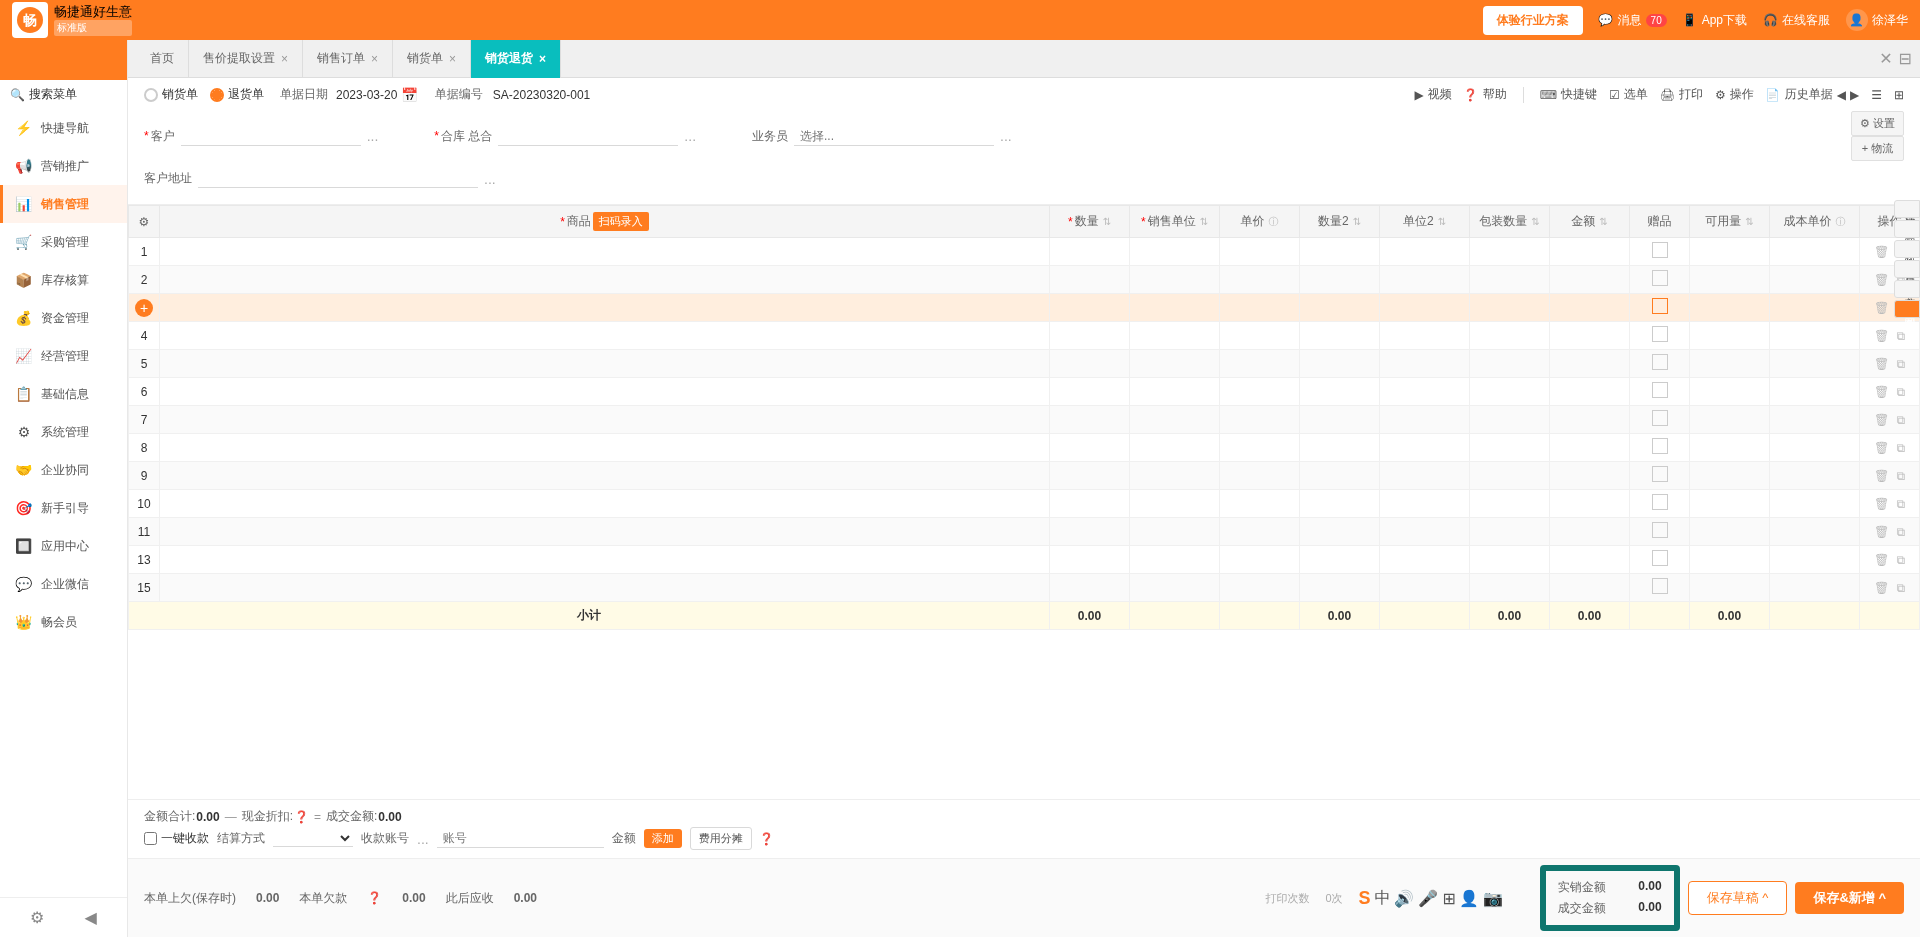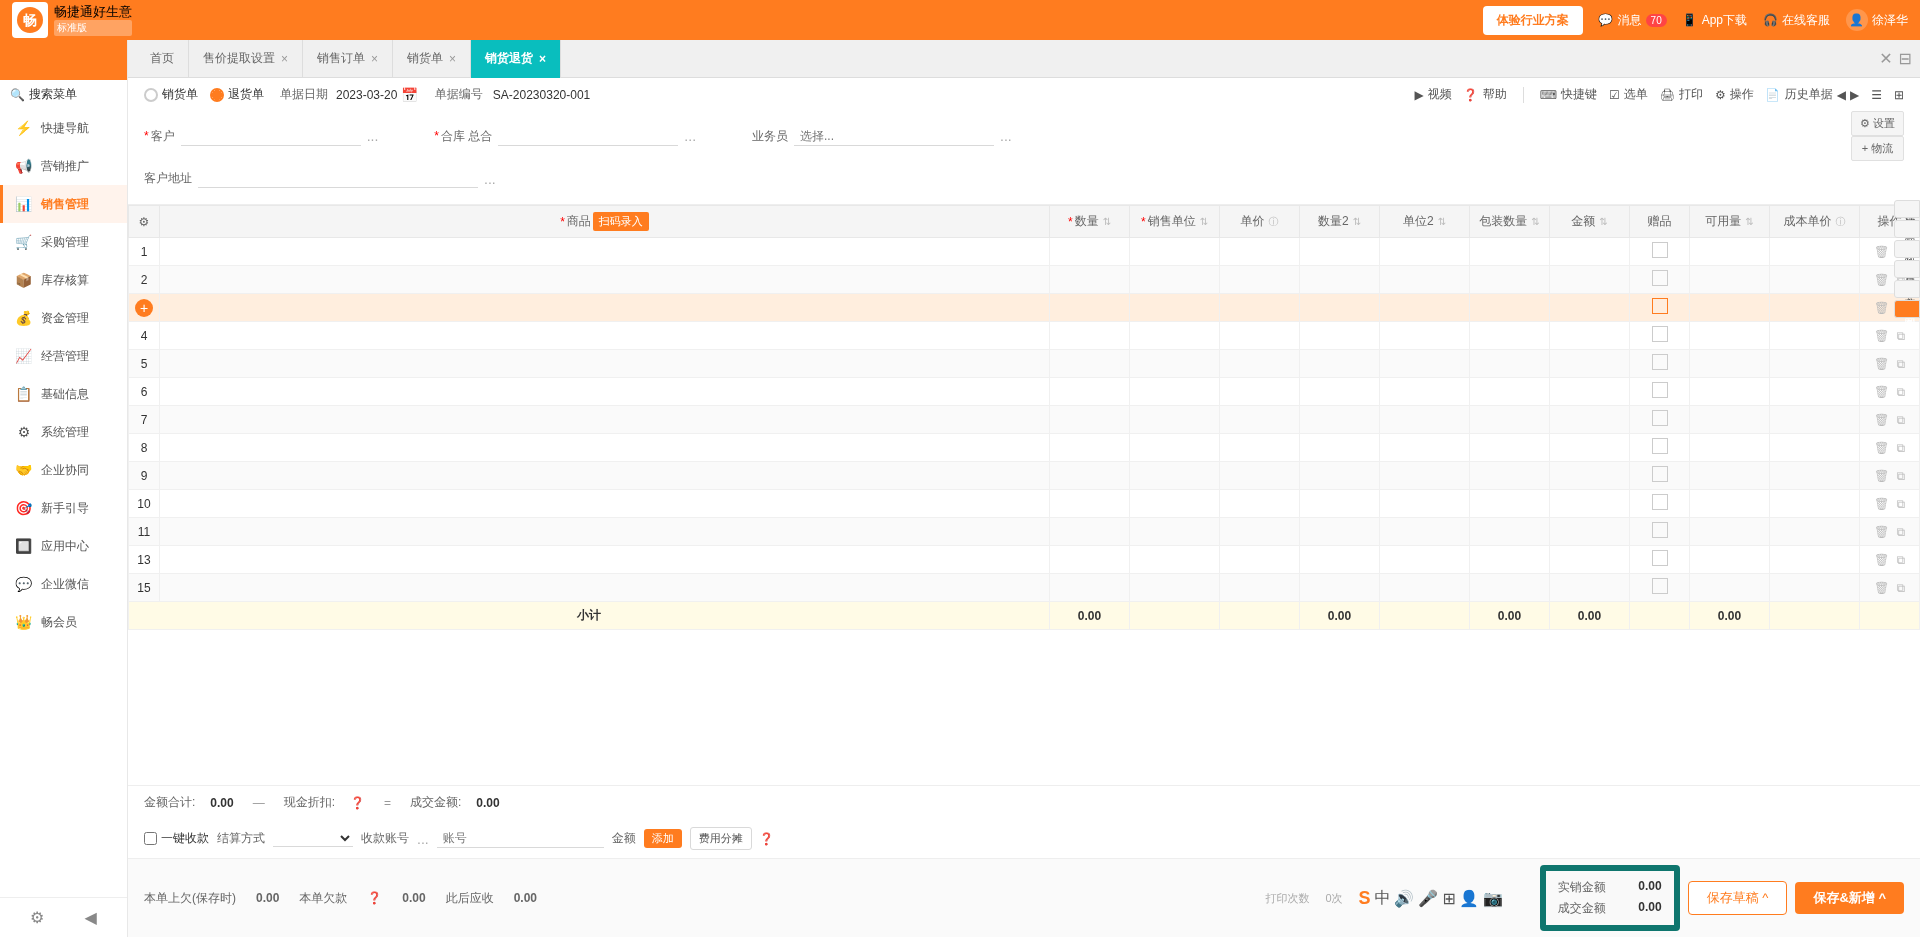--- a/index.html
+++ b/index.html
@@ -80,21 +80,21 @@
     .scan-btn { background: #ff7c1f; color: #fff; border: none; padding: 2px 6px; border-radius: 2px; cursor: pointer; font-size: 11px; }
     .sort-icon { color: #bbb; font-size: 10px; margin-left: 2px; cursor: pointer; }
     .col-header-inner { display: flex; align-items: center; justify-content: center; gap: 2px; }
     .th-required { color: #f00; }
 
     
     .summary-row td { background: #fffbe6; font-weight: bold; color: #333; }
 
     
     .footer-area { background: #fff; border-top: 1px solid #eee; padding: 8px 16px; }
-    .footer-row1 { display: flex; align-items: center; gap: 15px; margin-bottom: 16px; }
+    .footer-row1 { display: flex; align-items: center; gap: 1px; margin-bottom: 2px; }
     .footer-row2 { display: flex; align-items: center; gap: 16px; }
     .amount-label { color: #666; }
     .amount-dash { color: #999; margin: 0 4px; }
     .equal-sign { color: #999; margin: 0 4px; }
     .amount-value { color: #333; font-weight: bold; }
     .footer-bottom { display: flex; align-items: center; justify-content: space-between; padding: 6px 16px; background: #fafafa; border-top: 1px solid #eee; font-size: 12px; }
     .footer-stats { display: flex; align-items: center; gap: 20px; color: #666; }
     .btn-save-draft { background: #fff; border: 1px solid #ff7c1f; color: #ff7c1f; padding: 7px 18px; border-radius: 4px; cursor: pointer; font-size: 13px; }
     .btn-save-new { background: #ff7c1f; border: none; color: #fff; padding: 7px 18px; border-radius: 4px; cursor: pointer; font-size: 13px; font-weight: bold; }
     .print-count { color: #aaa; font-size: 11px; }

